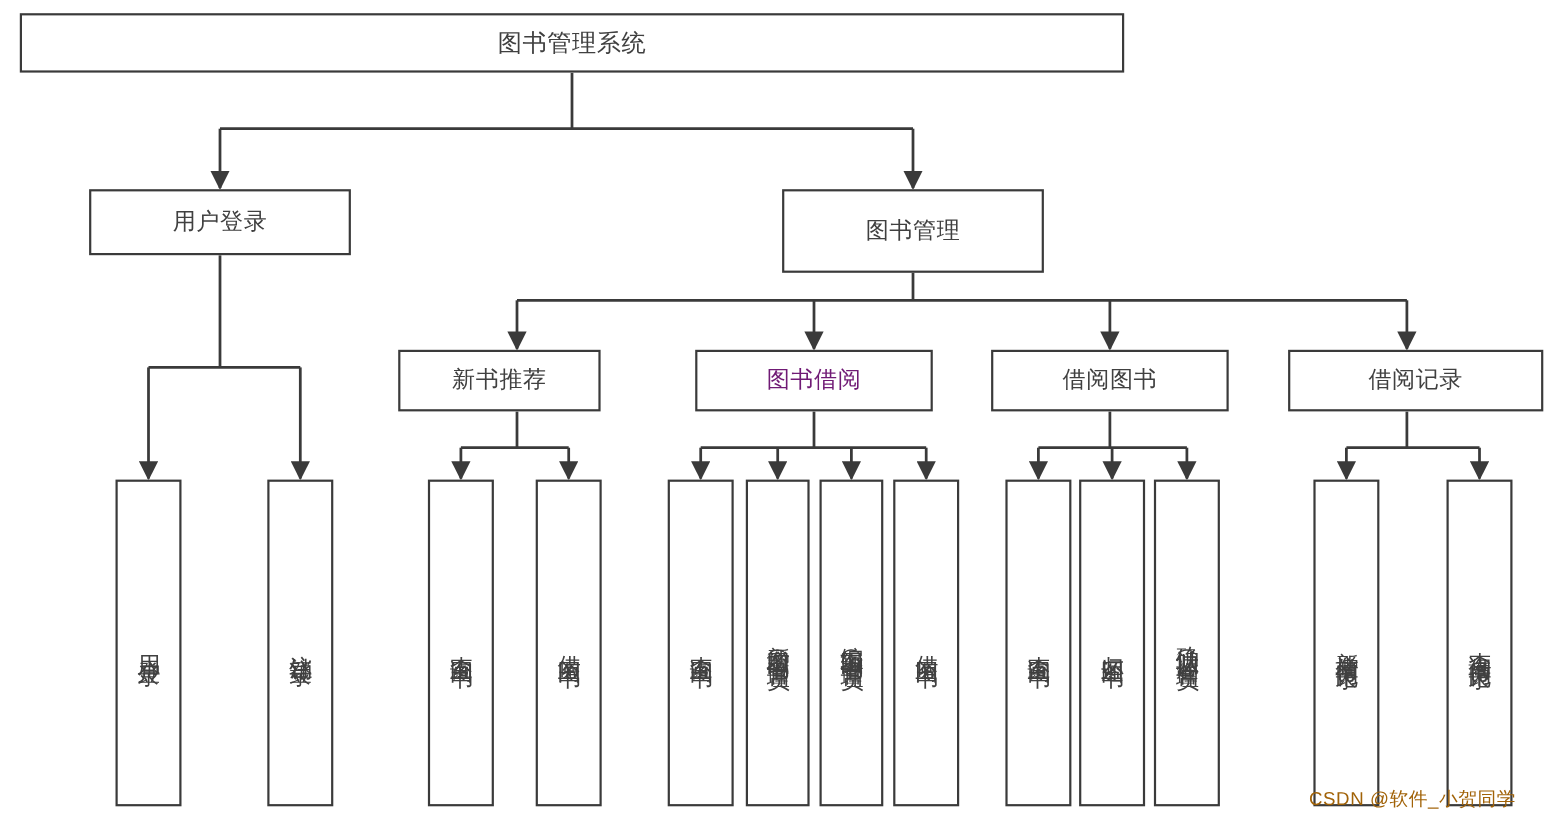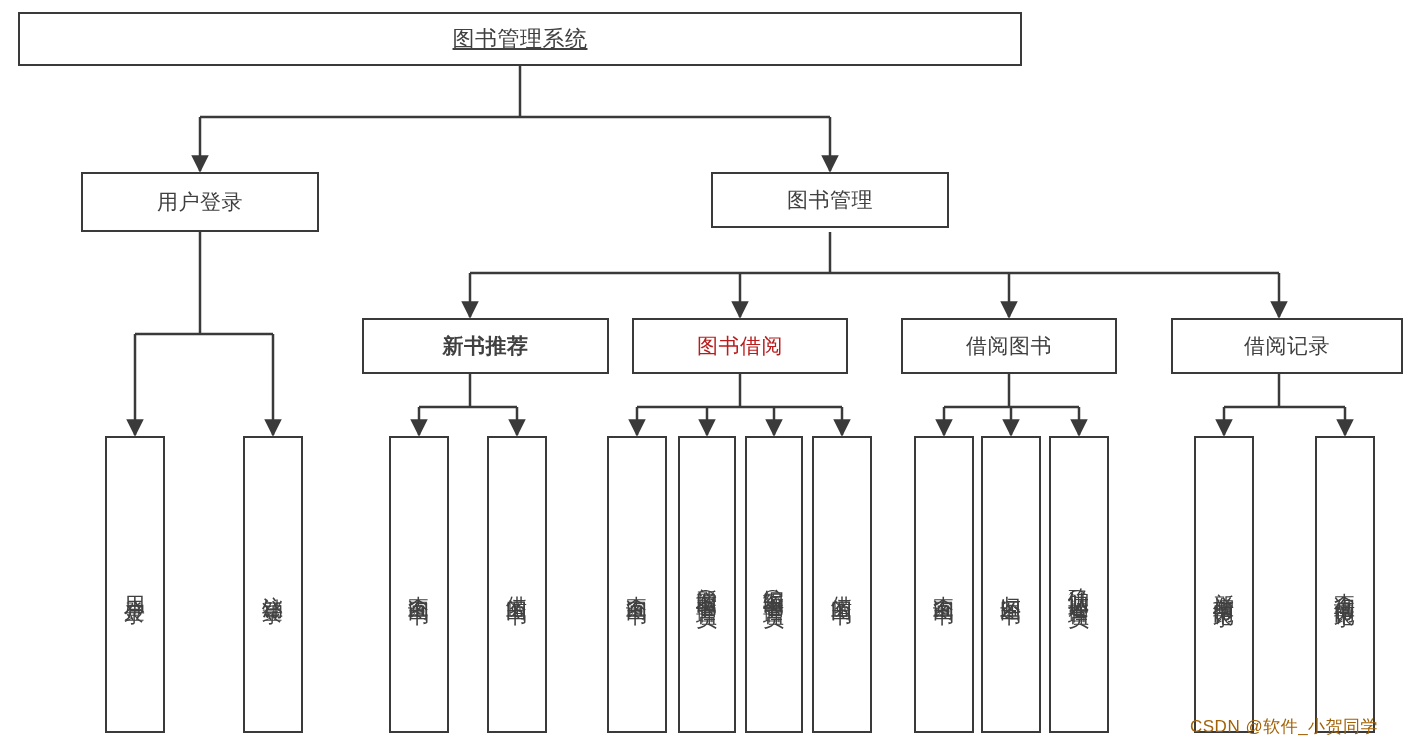--- a/index.html
+++ b/index.html
@@ -44,21 +44,20 @@
   }
   .node.vertical .node-label {
     writing-mode: vertical-rl;
     text-orientation: upright;
     letter-spacing: 3px;
     font-size: 21px;
     line-height: 1;
   }
   .node.root .node-label {
     font-size: 22px;
-    text-decoration: underline;
   }
   #watermark {
     position: absolute;
     color: #c9c9c9;
     font-size: 17px;
     white-space: nowrap;
     letter-spacing: 0.5px;
     pointer-events: none;
   }
 </style>
@@ -109,28 +108,28 @@
       </g>
   </svg>
 
   <div id="nodes-layer">
       <div class="node root" style="left: 18px; top: 12px; width: 1004px; height: 54px; border-color: rgb(58, 58, 58); background: rgb(255, 255, 255);">
         <span class="node-label" style="color: rgb(64, 64, 64);">图书管理系统</span>
       </div>
       <div class="node" style="left: 81px; top: 172px; width: 238px; height: 60px; border-color: rgb(58, 58, 58); background: rgb(255, 255, 255);">
         <span class="node-label" style="color: rgb(64, 64, 64);">用户登录</span>
       </div>
-      <div class="node" style="left: 711px; top: 172px; width: 238px; height: 56px; border-color: rgb(58, 58, 58); background: rgb(255, 255, 255);">
+      <div class="node" style="left: 711px; top: 172px; width: 238px; height: 76px; border-color: rgb(58, 58, 58); background: rgb(255, 255, 255);">
         <span class="node-label" style="color: rgb(64, 64, 64);">图书管理</span>
       </div>
-      <div class="node" style="left: 362px; top: 318px; width: 247px; height: 56px; border-color: rgb(58, 58, 58); background: rgb(255, 255, 255); font-weight: bold;">
+      <div class="node" style="left: 362px; top: 318px; width: 184px; height: 56px; border-color: rgb(58, 58, 58); background: rgb(255, 255, 255);">
         <span class="node-label" style="color: rgb(64, 64, 64);">新书推荐</span>
       </div>
       <div class="node" style="left: 632px; top: 318px; width: 216px; height: 56px; border-color: rgb(58, 58, 58); background: rgb(255, 255, 255);">
-        <span class="node-label" style="color: #b91c1c;">图书借阅</span>
+        <span class="node-label" style="color: #701a75;">图书借阅</span>
       </div>
       <div class="node" style="left: 901px; top: 318px; width: 216px; height: 56px; border-color: rgb(58, 58, 58); background: rgb(255, 255, 255);">
         <span class="node-label" style="color: rgb(64, 64, 64);">借阅图书</span>
       </div>
       <div class="node" style="left: 1171px; top: 318px; width: 232px; height: 56px; border-color: rgb(58, 58, 58); background: rgb(255, 255, 255);">
         <span class="node-label" style="color: rgb(64, 64, 64);">借阅记录</span>
       </div>
       <div class="node vertical" style="left: 105px; top: 436px; width: 60px; height: 297px; border-color: rgb(58, 58, 58); background: rgb(255, 255, 255);">
         <span class="node-label" style="color: rgb(64, 64, 64);">用户登录</span>
       </div>

